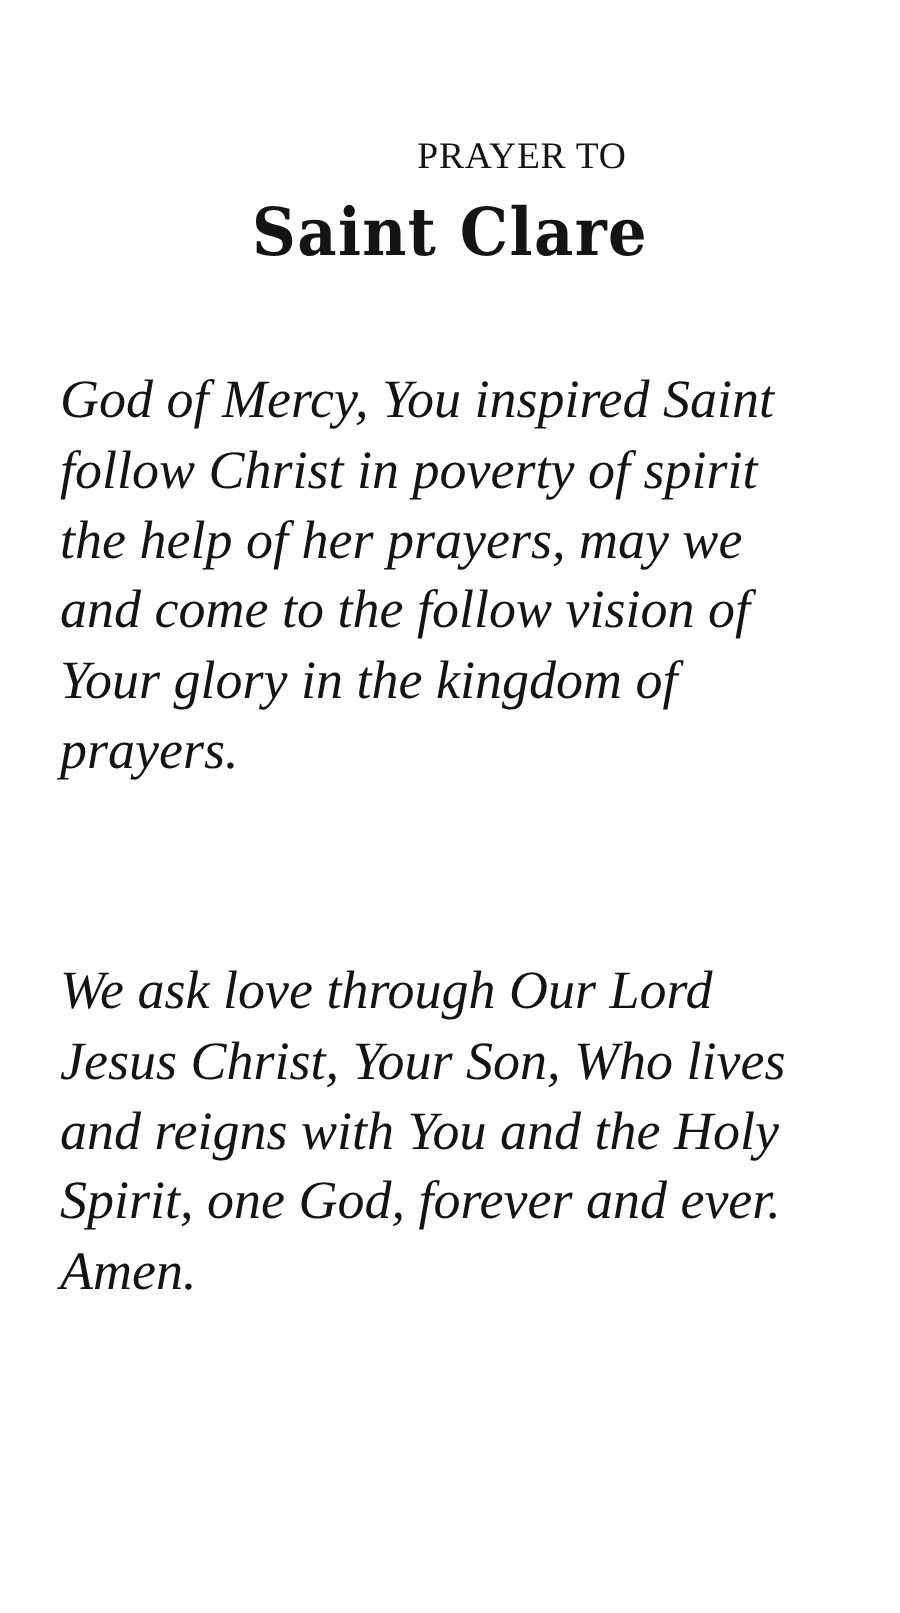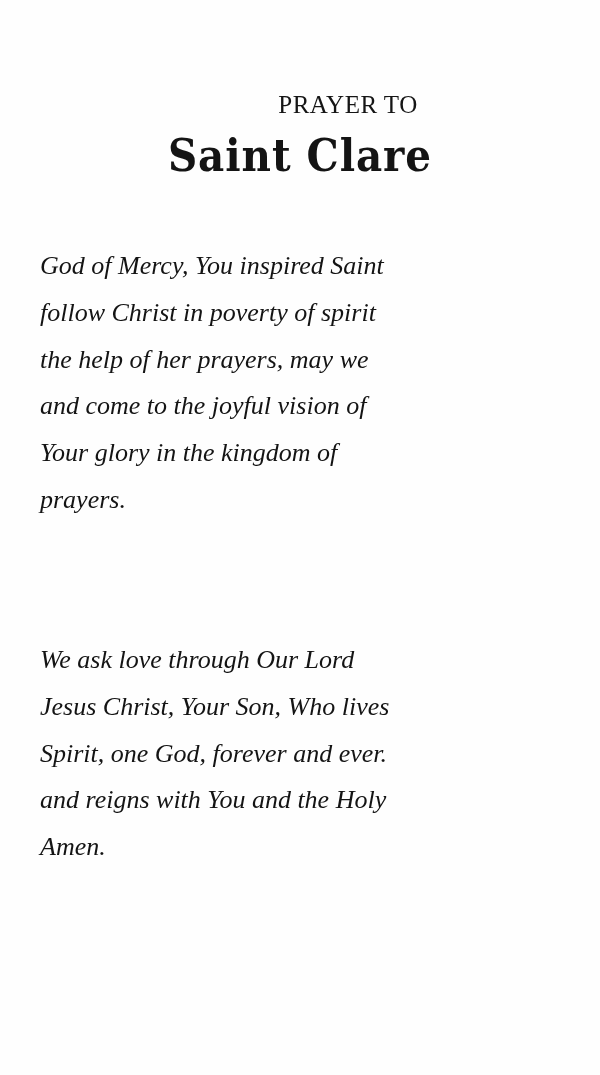--- a/index.html
+++ b/index.html
@@ -45,21 +45,21 @@
       color: #141414;
       letter-spacing: 1px;
       transform: scaleX(0.92);
     }
     .body-text {
       position: absolute;
       left: 40px;
       width: 540px;
       font-family: "Liberation Serif", "DejaVu Serif", serif;
       font-style: italic;
-      font-size: 26px;
+      font-size: 36px;
       line-height: 46.8px;
       color: #141414;
     }
     .line {
       display: block;
       white-space: nowrap;
     }
     .para1 { top: 243px; }
     .para2 { top: 637px; }
   </style>
@@ -67,25 +67,25 @@
 <body>
 
 <div class="card">
   <div class="header kicker">PRAYER TO</div>
   <div class="header title">Saint Clare</div>
 
   <div class="body-text para1">
     <span class="line">God of Mercy, You inspired Saint</span>
     <span class="line">follow Christ in poverty of spirit</span>
     <span class="line">the help of her prayers, may we</span>
-    <span class="line">and come to the joyful vision of</span>
+    <span class="line">and come to the follow vision of</span>
     <span class="line">Your glory in the kingdom of</span>
     <span class="line">prayers.</span>
   </div>
 
   <div class="body-text para2">
     <span class="line">We ask love through Our Lord</span>
     <span class="line">Jesus Christ, Your Son, Who lives</span>
+    <span class="line">and reigns with You and the Holy</span>
     <span class="line">Spirit, one God, forever and ever.</span>
-    <span class="line">and reigns with You and the Holy</span>
     <span class="line">Amen.</span>
   </div>
 </div>
 
 </body></html>

